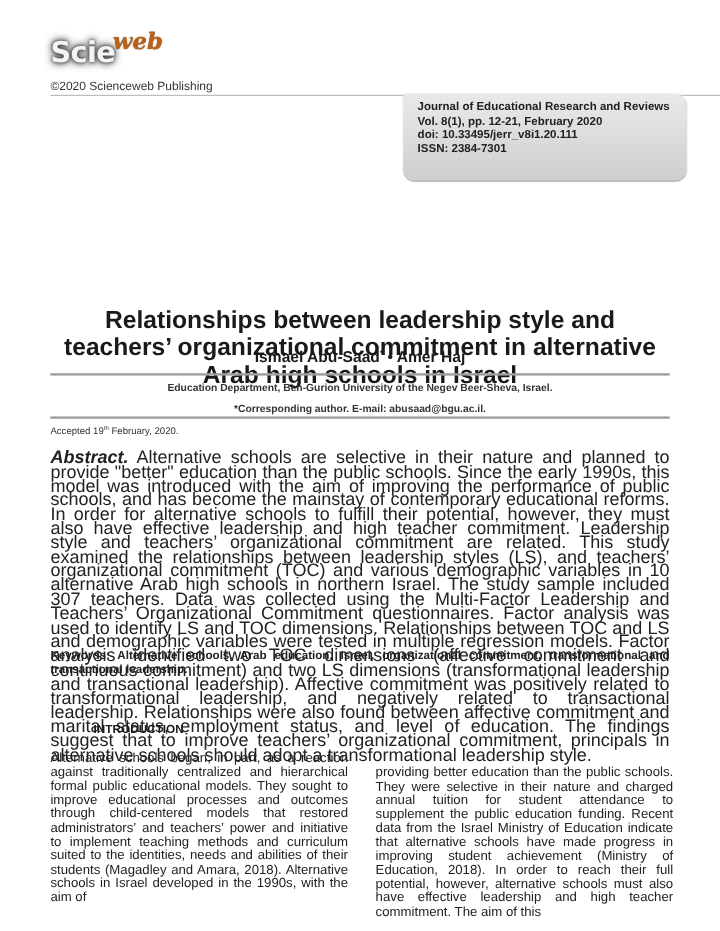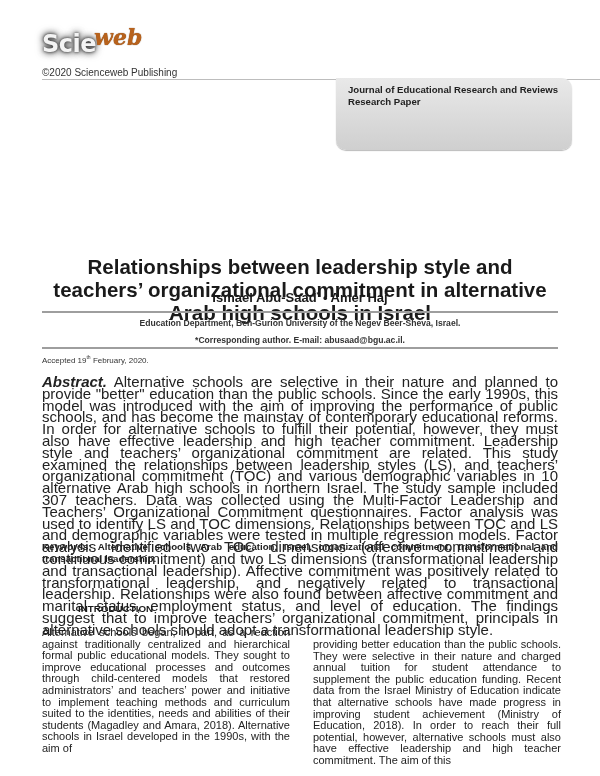--- a/index.html
+++ b/index.html
@@ -6,21 +6,21 @@
     body { width: 600px; height: 776px; position: relative; overflow: hidden;
            font-family: "Liberation Sans", sans-serif; color: #1a1a1a; }
     .abs { position: absolute; }
 
     
     .logo { left: 42px; top: 26px; width: 92px; height: 34px; }
     .logo-sci { position: absolute; left: 0; top: 4px; font-family: "DejaVu Sans", sans-serif;
                 font-weight: bold; font-size: 24px; color: #f4f4f4; letter-spacing: -0.5px;
                 text-shadow: 0 0 3px #333, 0 0 6px #555, 0 0 8px #666; }
     .logo-web { position: absolute; left: 52px; top: -2px; font-family: "DejaVu Serif", serif;
-                font-style: italic; font-weight: bold; font-size: 22px; color: #b8621c;
+                font-style: italic; font-weight: bold; font-size: 19px; color: #b8621c;
                 text-shadow: 0 0 1px #6b3a0f; }
     .copyright { left: 42px; top: 67px; font-size: 10px; color: #333; }
     .top-rule { left: 42px; top: 79px; width: 558px; height: 1px; background: #bdbdbd; }
 
     
     .journal-box { left: 336px; top: 78px; width: 236px; height: 72px;
                    background: linear-gradient(180deg, #e9e9e9 0%, #cfcfcf 100%);
                    border-radius: 0 10px 10px 10px; box-shadow: 0 1px 1px #bbb;
                    padding: 6px 0 16px 12px; box-sizing: border-box; }
     .journal-box div { font-size: 9.6px; font-weight: bold; line-height: 11.6px; color: #222; white-space: nowrap; }
@@ -53,21 +53,23 @@
 
 <div class="abs logo">
   <span class="logo-sci">Scie</span>
   <span class="logo-web">web</span>
 </div>
 <div class="abs copyright">©2020 Scienceweb Publishing</div>
 <div class="abs top-rule"></div>
 
 <div class="abs journal-box">
   <div>Journal of Educational Research and Reviews</div>
-  <div>Research Paper</div>
+  <div>Vol. 8(1), pp. 12-21, February 2020</div>
+  <div>doi: 10.33495/jerr_v8i1.20.111</div>
+  <div>ISSN: 2384-7301</div>
 </div>
 
 <div class="abs title">Relationships between leadership style and teachers’ organizational commitment in alternative Arab high schools in Israel</div>
 
 <div class="abs authors">
   <span>Ismael Abu-Saad</span><sup>*</sup><span> • </span><span>Amer Haj</span>
 </div>
 
 <div class="abs rule" style="top:311px;"></div>
 <div class="abs affil" style="top:318px;">Education Department, Ben-Gurion University of the Negev Beer-Sheva, Israel.</div>

